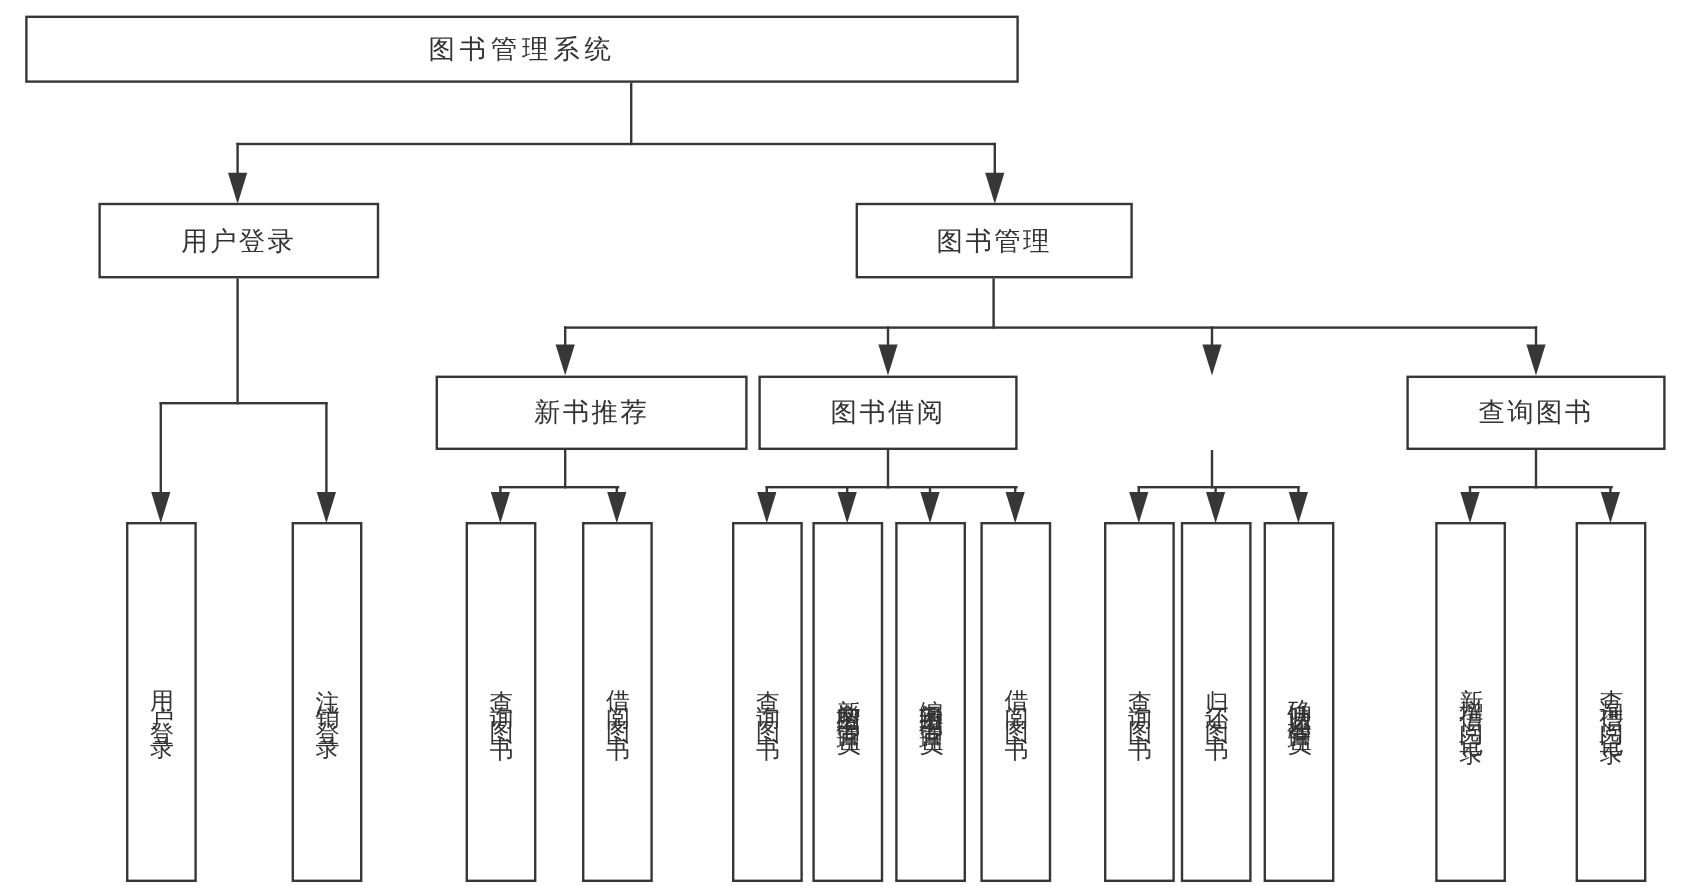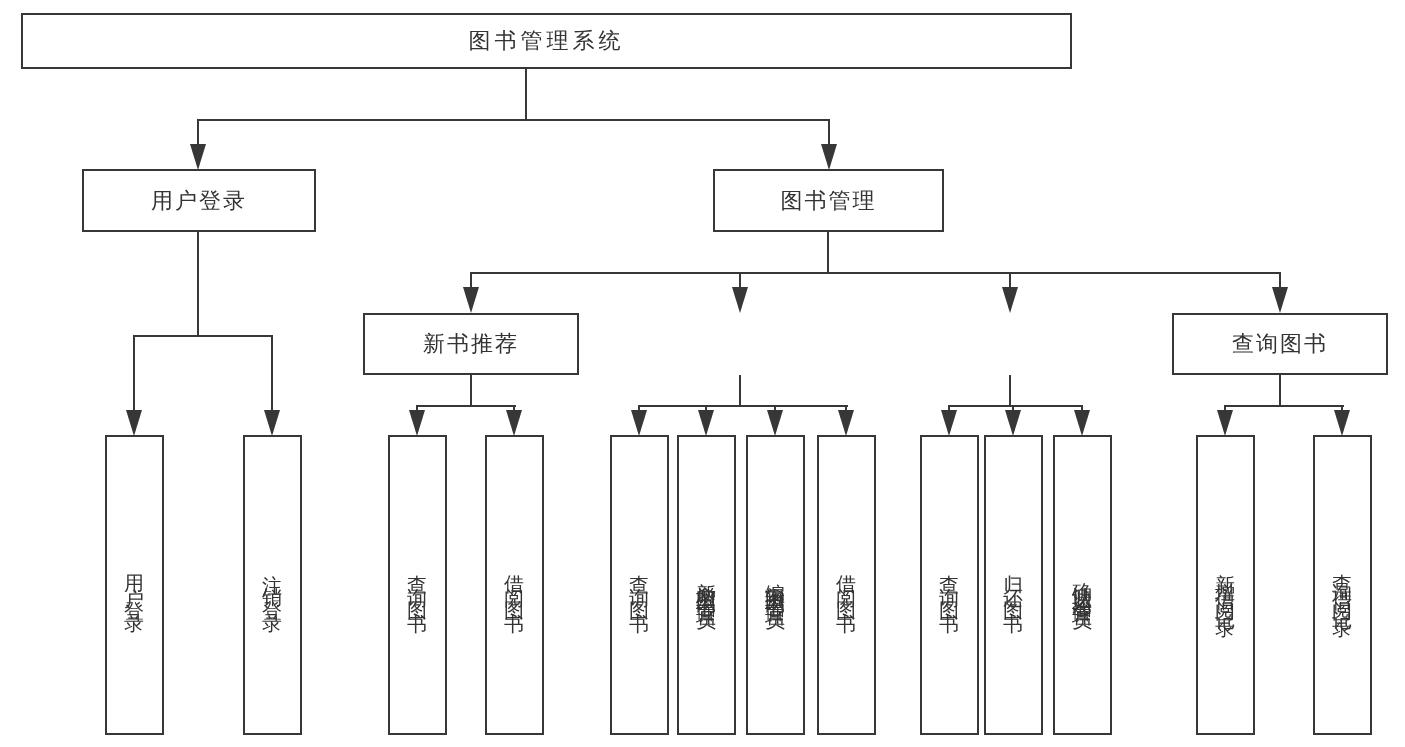--- a/index.html
+++ b/index.html
@@ -36,21 +36,21 @@
   .watermark{
     position:absolute;right:1px;top:716px;font-size:18px;letter-spacing:1px;
     color:#b3b3b3;white-space:nowrap;
   }
 </style>
 </head>
 <body>
 
 <div id="stage">
 
-  <div class="box title" style="left:21px;top:13px;width:1051px;height:56px;">
+  <div class="box title" style="left:21px;top:13px;width:828px;height:56px;">
     <span>图书管理系统</span>
   </div>
 
   <div>
     <div class="vline" style="left:525px;top:69px;height:52px;"></div>
     <div class="hline" style="left:197px;top:119px;width:633px;"></div>
     <div class="vline" style="left:197px;top:119px;height:30px;"></div>
     <div class="tri" style="left:190px;top:144px;"></div>
     <div class="vline" style="left:828px;top:119px;height:30px;"></div>
     <div class="tri" style="left:821px;top:144px;"></div>
@@ -78,22 +78,25 @@
     <div class="vline" style="left:470px;top:272px;height:18px;"></div>
     <div class="tri" style="left:463px;top:287px;"></div>
     <div class="vline" style="left:739px;top:272px;height:18px;"></div>
     <div class="tri" style="left:732px;top:287px;"></div>
     <div class="vline" style="left:1009px;top:272px;height:18px;"></div>
     <div class="tri" style="left:1002px;top:287px;"></div>
     <div class="vline" style="left:1279px;top:272px;height:18px;"></div>
     <div class="tri" style="left:1272px;top:287px;"></div>
   </div>
 
-  <div class="box" style="left:363px;top:313px;width:216px;height:62px;">
+  <div class="box" style="left:363px;top:313px;width:260px;height:62px;">
     <span>新书推荐</span>
+  </div>
+  <div class="box" style="left:632px;top:313px;width:216px;height:62px;">
+    <span>图书借阅</span>
   </div>
   <div class="box" style="left:1172px;top:313px;width:216px;height:62px;">
     <span>查询图书</span>
   </div>
 
   <div>
     <div class="vline" style="left:470px;top:375px;height:32px;"></div>
     <div class="hline" style="left:416px;top:405px;width:100px;"></div>
     <div class="vline" style="left:416px;top:405px;height:10px;"></div>
     <div class="tri" style="left:409px;top:410px;"></div>

